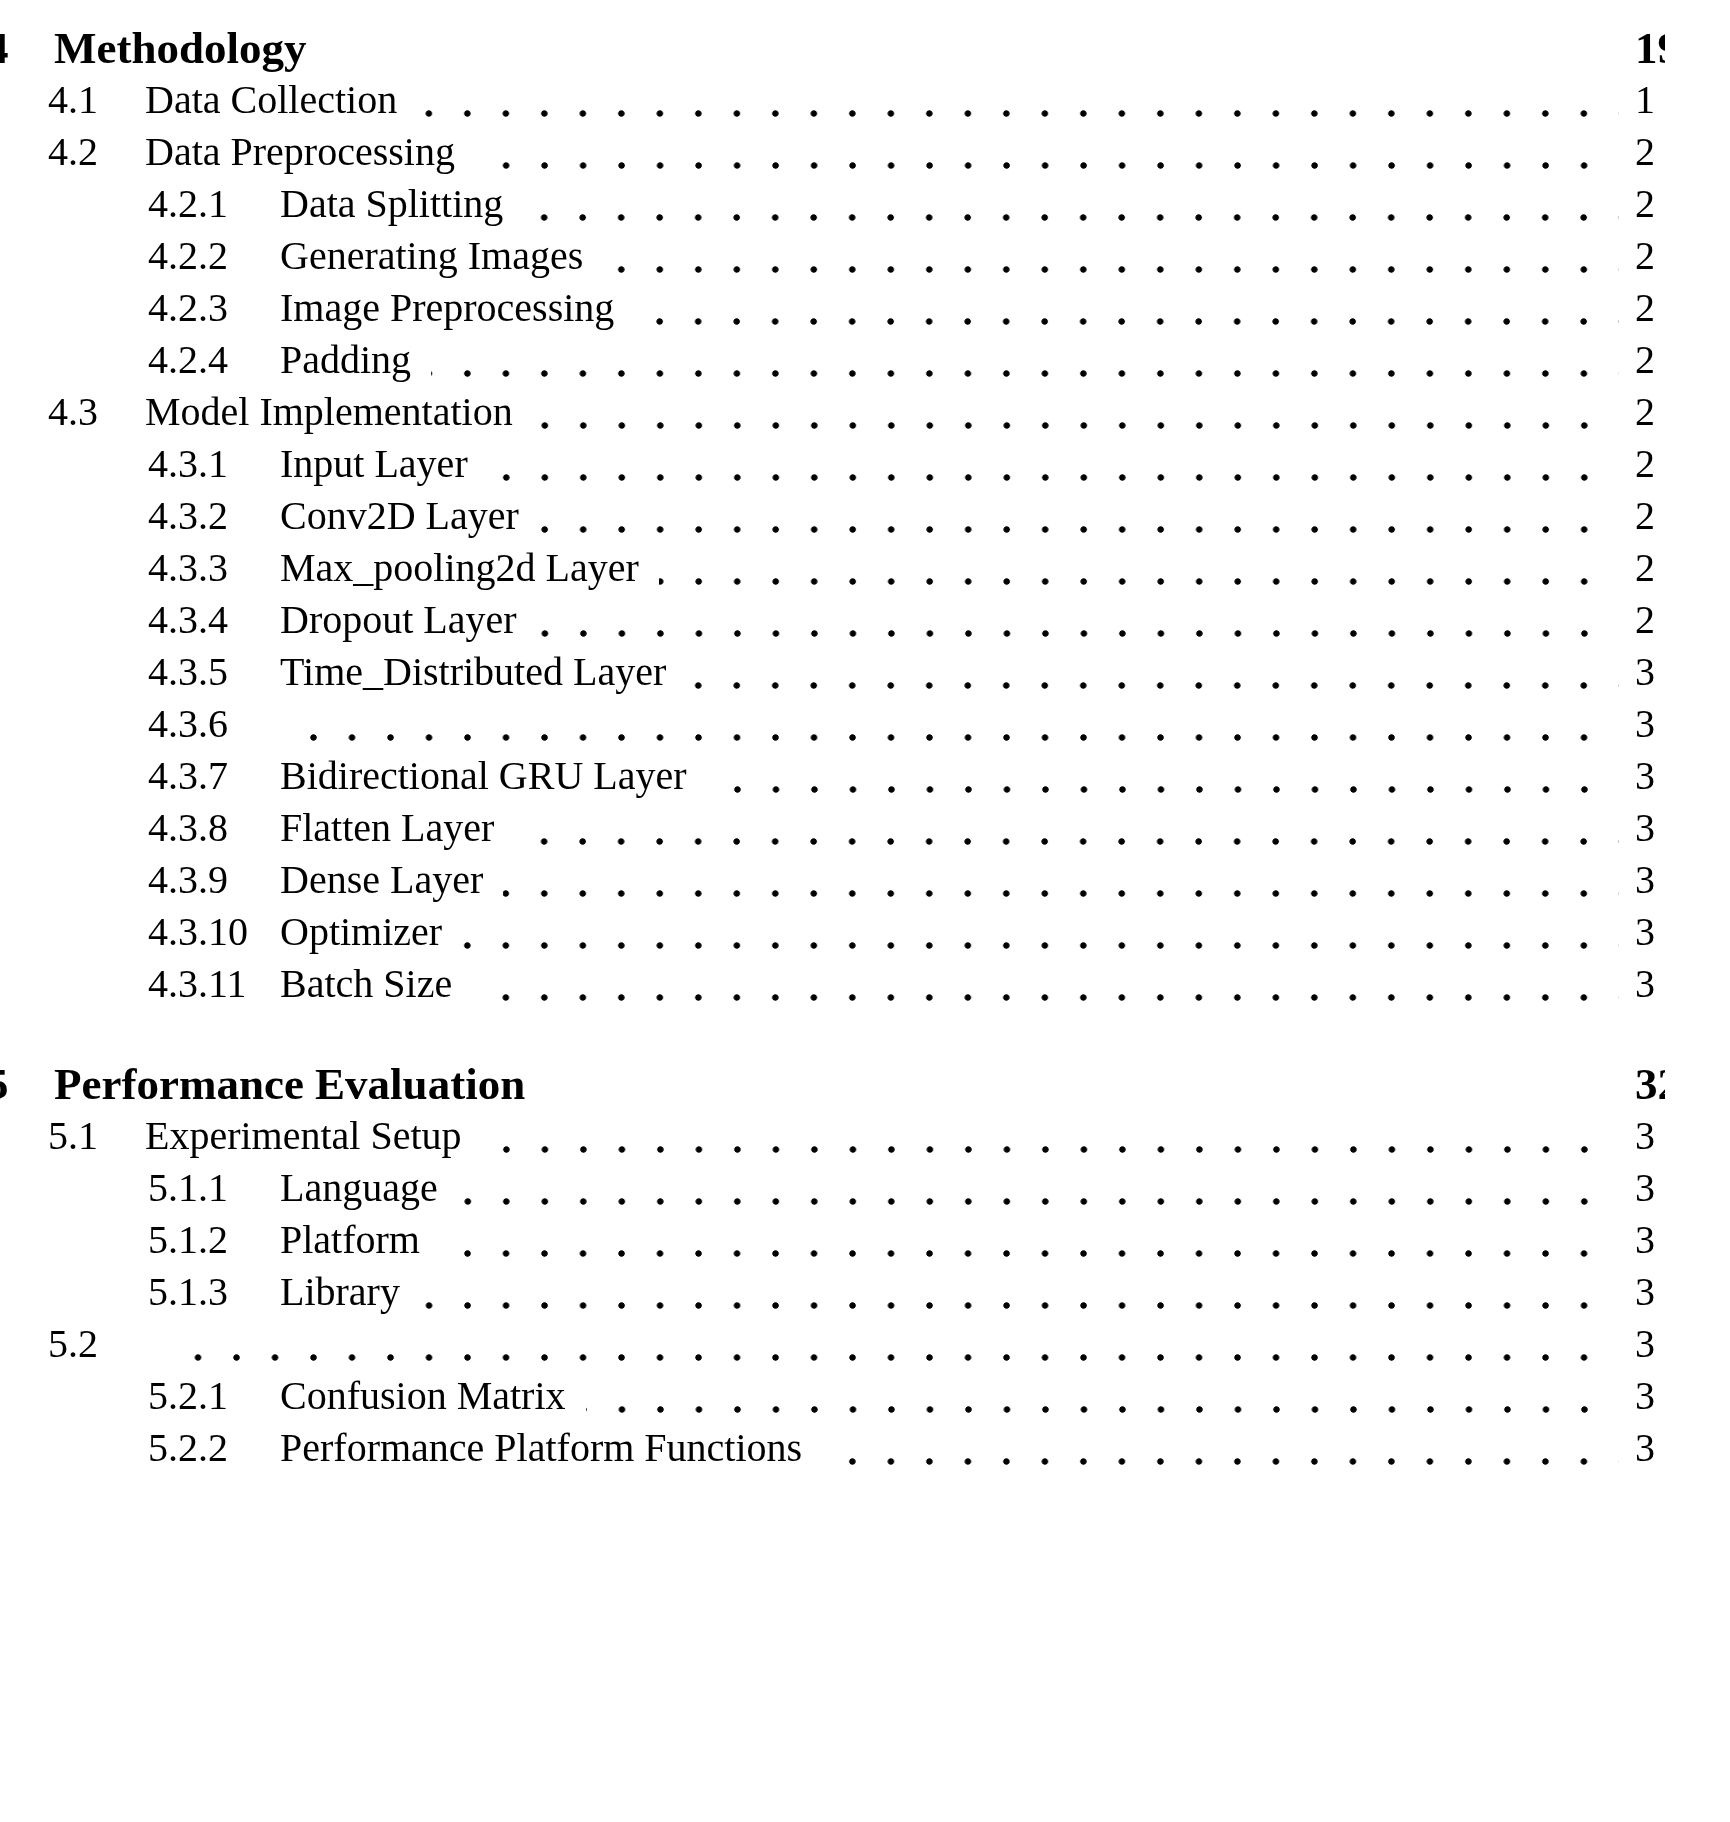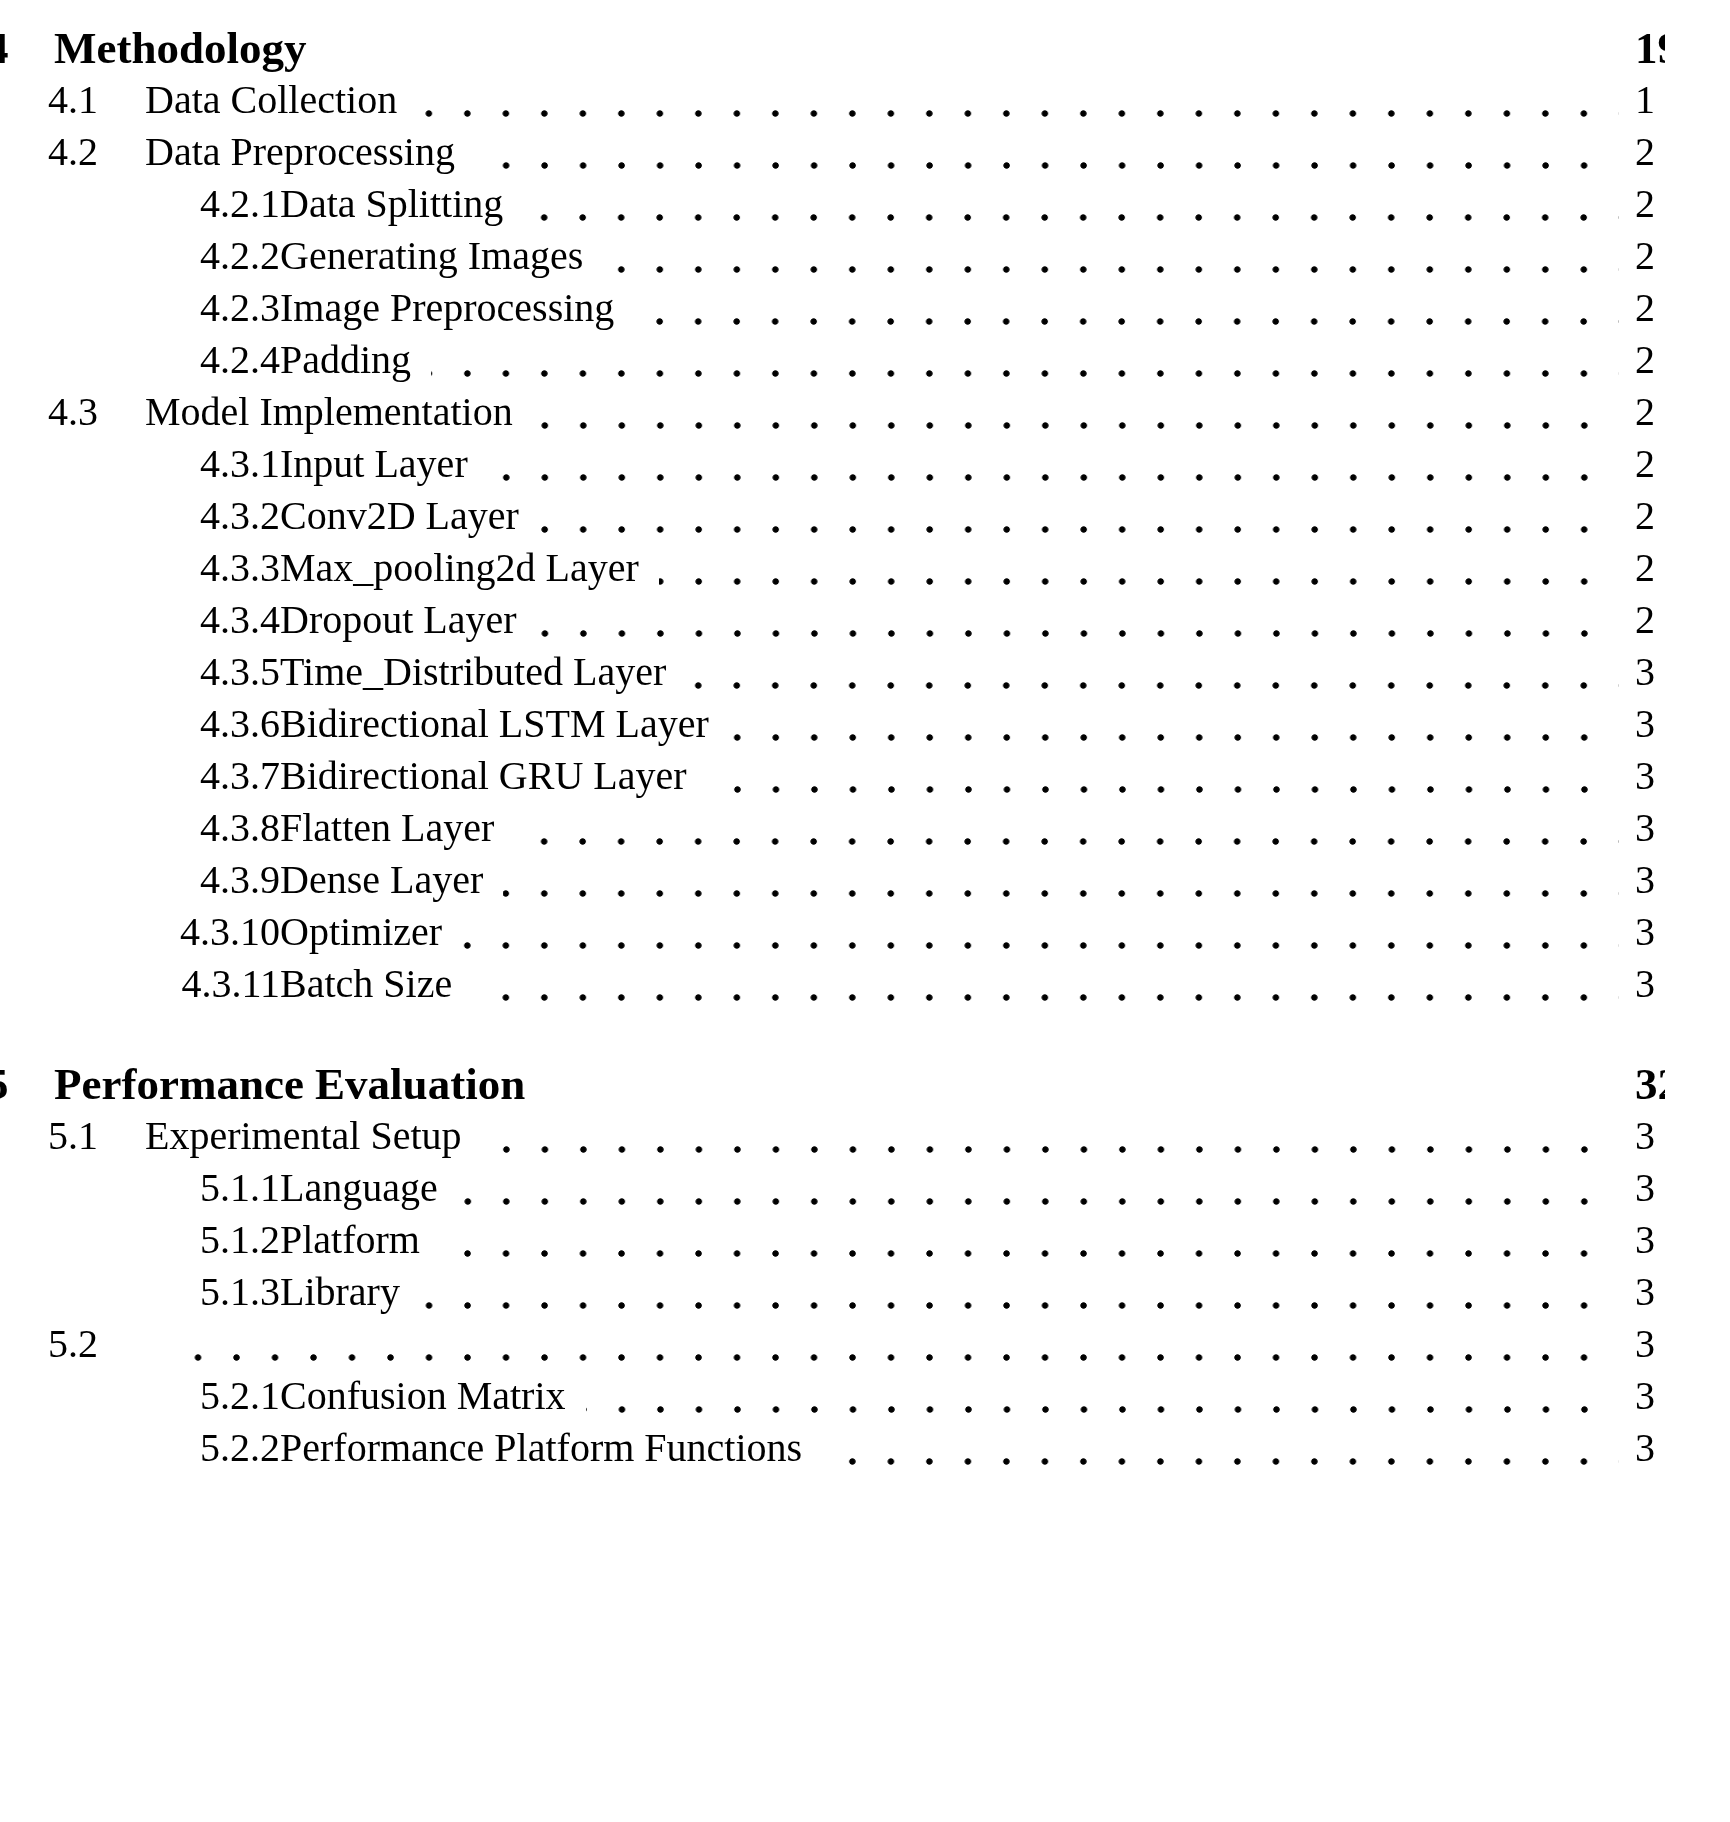--- a/index.html
+++ b/index.html
@@ -34,21 +34,21 @@
   }
   .row.section:first-child { margin-top: 0; }
 
   .section .num  { flex: none; width: 68px; margin-left: -14px; }
   .section .title{ flex: none; }
 
   .sub1 { padding-left: 48px; }
   .sub1 .num { flex: none; width: 97px; }
 
   .sub2 { padding-left: 148px; }
-  .sub2 .num { flex: none; width: 132px; text-align: right; }
+  .sub2 .num { flex: none; width: 132px; }
 
   .spacer { flex: 1 1 auto; }
 
   .dots {
     flex: 1 1 auto;
     align-self: stretch;
     position: relative;
     margin-left: 12px;
     min-width: 0;
   }
@@ -149,21 +149,20 @@
       <span class="page">2</span>
     </div>
     <div class="row sub2">
       <span class="num">4.3.5</span>
       <span class="title">Time_Distributed Layer</span>
       <span class="dots"></span>
       <span class="page">3</span>
     </div>
     <div class="row sub2">
       <span class="num">4.3.6</span>
-      <span class="title">Bidirectional LSTM Layer</span>
       <span class="dots"></span>
       <span class="page">3</span>
     </div>
     <div class="row sub2">
       <span class="num">4.3.7</span>
       <span class="title">Bidirectional GRU Layer</span>
       <span class="dots"></span>
       <span class="page">3</span>
     </div>
     <div class="row sub2">

